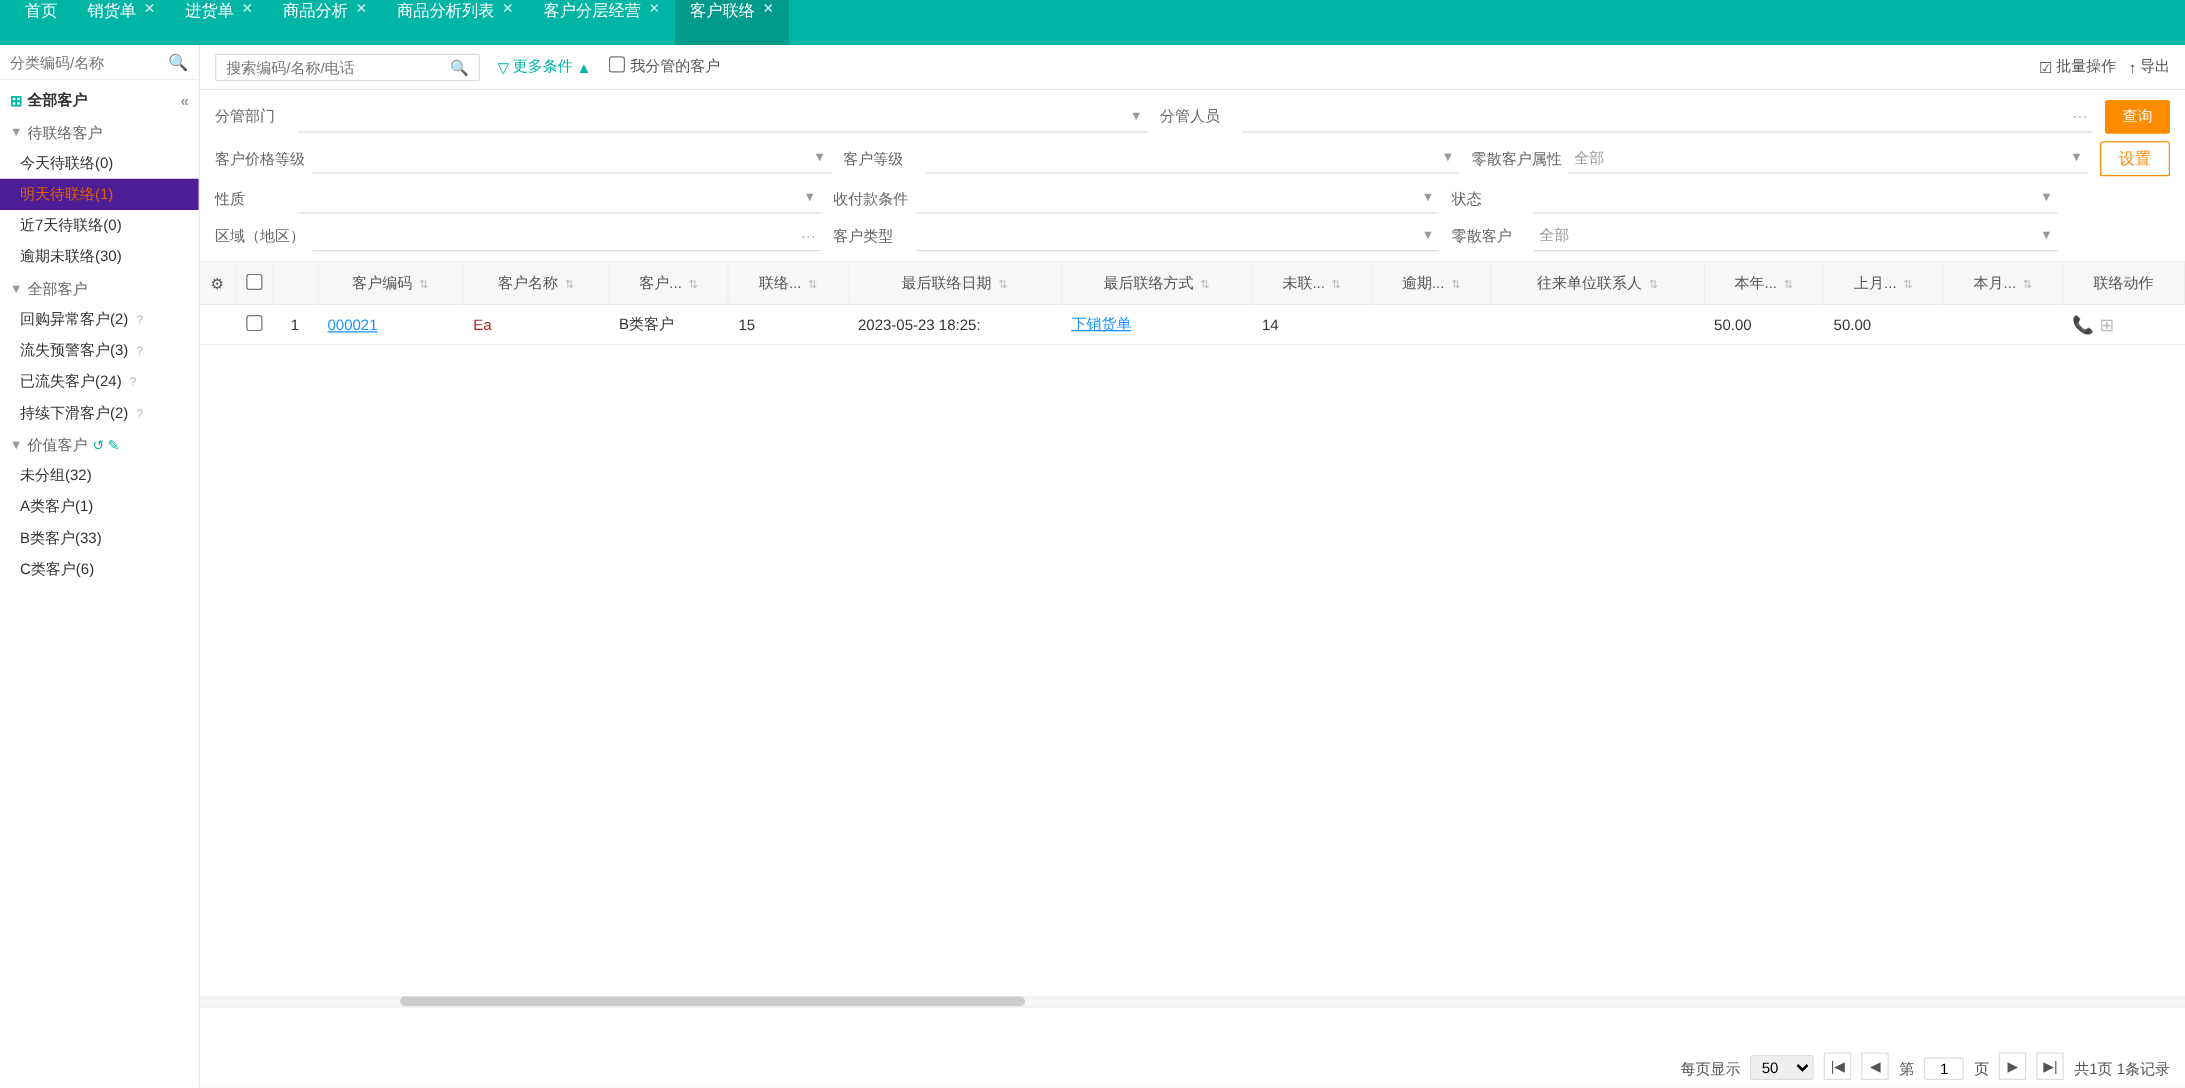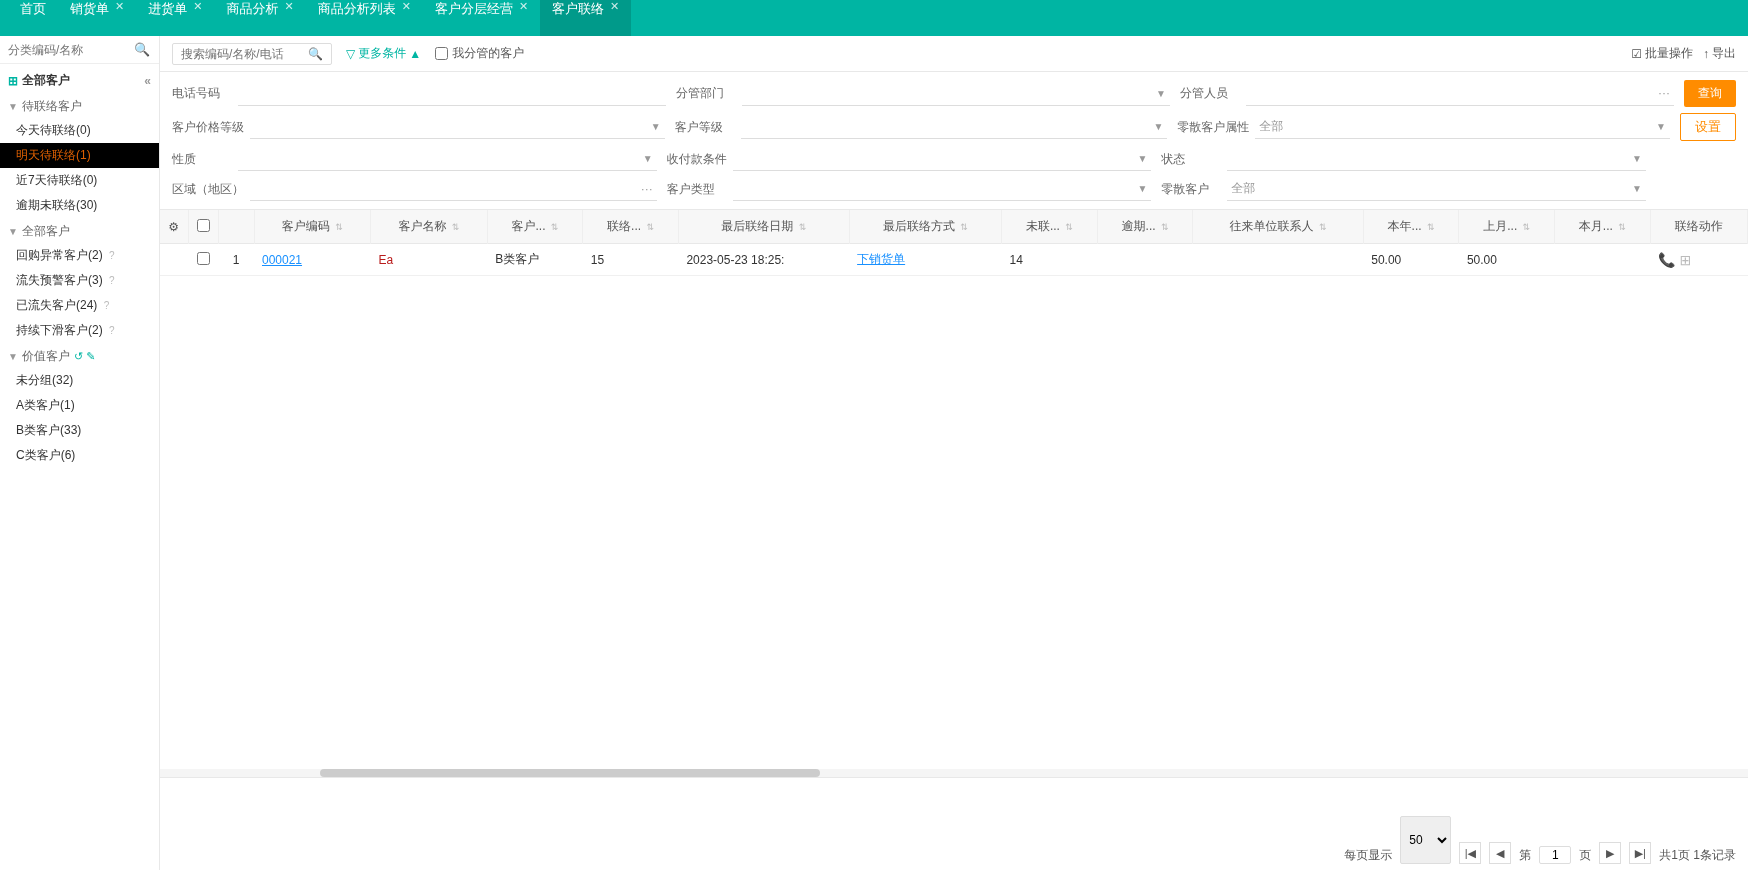--- a/index.html
+++ b/index.html
@@ -81,21 +81,21 @@
 
     .sidebar-item {
       padding: 4px 8px 4px 16px;
       cursor: pointer;
       font-size: 12px;
       color: #333;
       white-space: nowrap;
       overflow: hidden;
       text-overflow: ellipsis;
     }
-    .sidebar-item.active { background: #000000; color: #e06000; }
+    .sidebar-item.active { background: #4c1d95; color: #e06000; }
     .sidebar-item .help-icon { color: #bbb; margin-left: 3px; font-size: 10px; }
 
     
     .content-area {
       flex: 1;
       display: flex;
       flex-direction: column;
       overflow: hidden;
     }
 
@@ -107,42 +107,42 @@
       display: flex;
       align-items: center;
       gap: 8px;
     }
     .search-box {
       display: flex;
       align-items: center;
       border: 1px solid #ddd;
       border-radius: 2px;
       padding: 3px 8px;
-      width: 160px;
+      width: 212px;
     }
     .search-box input {
       border: none;
       outline: none;
       font-size: 12px;
       color: #999;
       width: 100%;
     }
     .search-box .s-icon { color: #999; font-size: 12px; }
     .filter-btn {
       display: flex;
       align-items: center;
       color: #00b5a3;
       cursor: pointer;
       font-size: 12px;
       gap: 3px;
       padding: 3px 6px;
     }
     .my-customers {
       display: flex;
-      align-items: center;
+      align-items: flex-start;
       gap: 4px;
       font-size: 12px;
       color: #555;
       cursor: pointer;
     }
     .toolbar-right {
       margin-left: auto;
       display: flex;
       align-items: center;
       gap: 10px;
@@ -291,21 +291,21 @@
       align-items: flex-end;
       justify-content: flex-end;
       gap: 8px;
       font-size: 12px;
       color: #555;
     }
     .footer select {
       border: 1px solid #ddd;
       border-radius: 2px;
       font-size: 12px;
-      padding: 15px 4px;
+      padding: 1px 4px;
       margin-top: 32px;
     }
     .page-nav-btn {
       width: 22px;
       height: 22px;
       border: 1px solid #ddd;
       background: #fff;
       cursor: pointer;
       display: flex;
       align-items: center;
@@ -464,24 +464,20 @@
         <div class="export-btn">
           <span>↑</span>
           <span>导出</span>
         </div>
       </div>
     </div>
 
     <div class="filter-panel">
 
       <div class="filter-row">
-        <div class="filter-field">
-          <span class="filter-label">电话号码</span>
-          <input class="filter-input" type="text" style="">
-        </div>
         <div class="filter-field">
           <span class="filter-label">分管部门</span>
           <div class="filter-select">
             <span class="sel-text"></span>
             <span class="caret">▼</span>
           </div>
         </div>
         <div class="filter-field">
           <span class="filter-label">分管人员</span>
           <div class="filter-select-dots">

